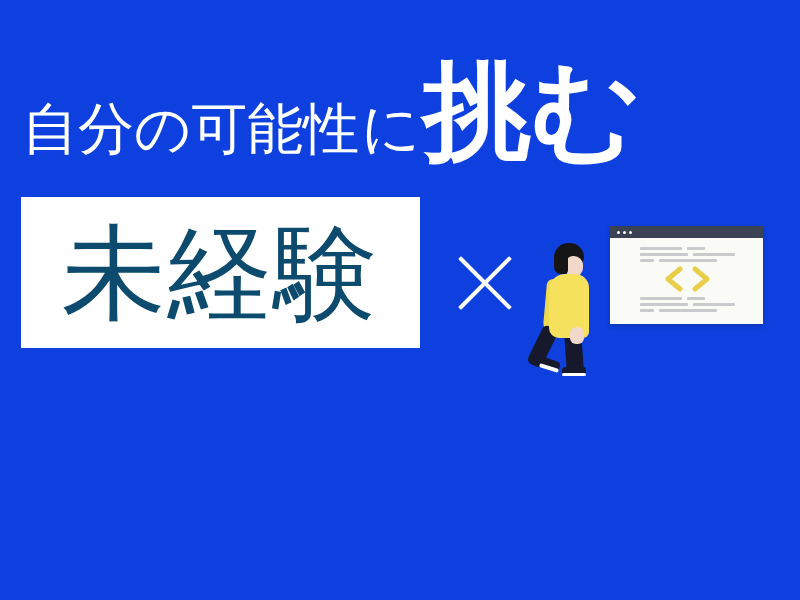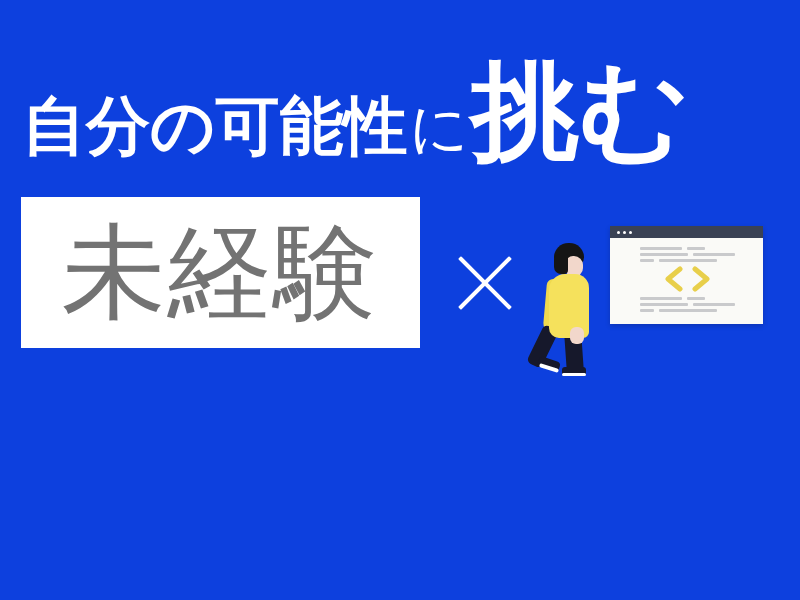--- a/index.html
+++ b/index.html
@@ -28,23 +28,23 @@
     top: 58px;
     width: 760px;
     height: 115px;
     color: #ffffff;
     white-space: nowrap;
     display: flex;
     align-items: baseline;
     letter-spacing: 0px;
   }
   #headline .hl-small {
-    font-size: 64px;
+    font-size: 56px;
     line-height: 1;
-    font-weight: 700;
+    font-weight: 400;
     font-family: "Liberation Serif", "DejaVu Serif", serif;
   }
   #headline .hl-kana {
     font-size: 58px;
     line-height: 1;
     font-weight: 400;
     padding: 0 2px;
     font-family: "Liberation Serif", "DejaVu Serif", serif;
   }
   #headline .hl-big {
@@ -62,22 +62,22 @@
     align-items: center;
   }
   #plate-top {
     left: 21px;
     top: 197px;
     width: 399px;
     height: 151px;
     justify-content: center;
   }
   .plate-text {
-    color: #737373;
-    font-family: Liberation Serif, serif;
+    color: #0c4a6e;
+    font-family: Liberation Sans, sans-serif;
     font-weight: 400;
     line-height: 1;
     white-space: nowrap;
   }
   #plate-top .plate-text {
     font-size: 104px;
     letter-spacing: 2px;
   }
 
   

